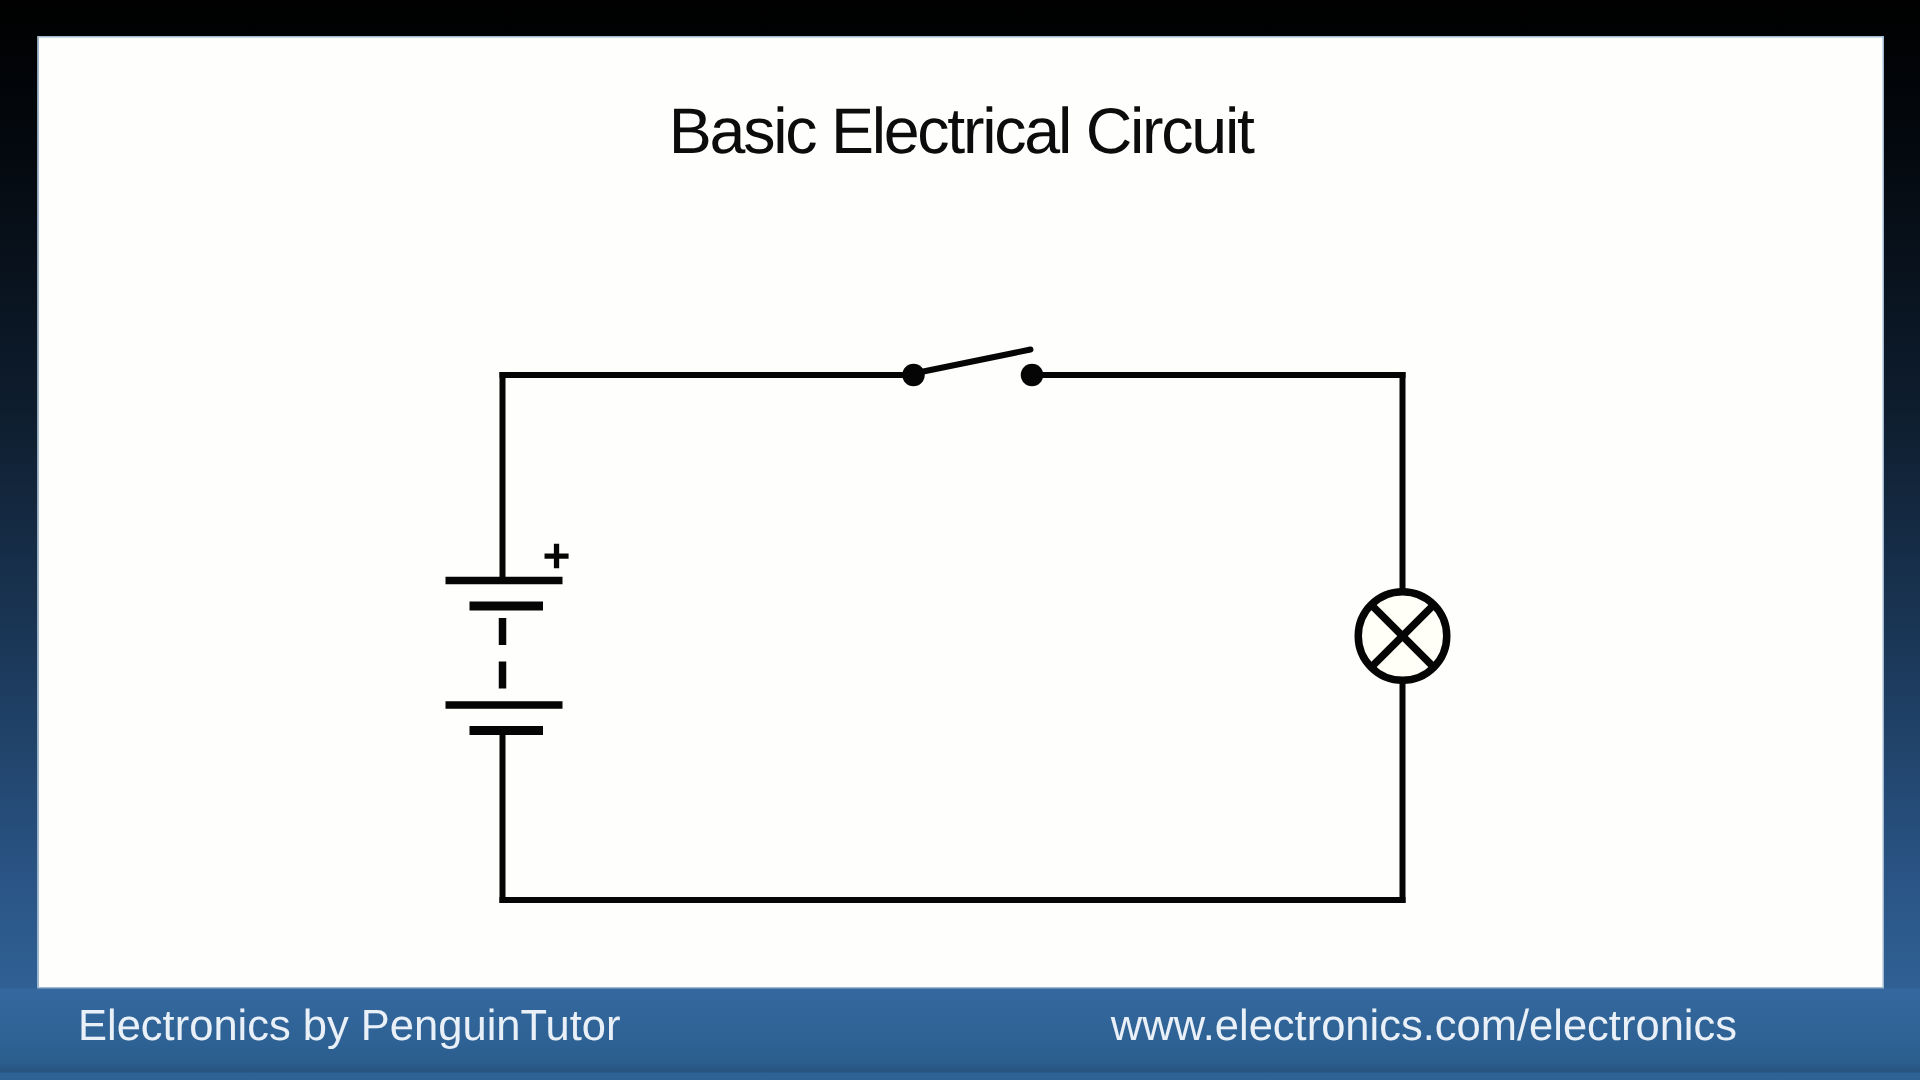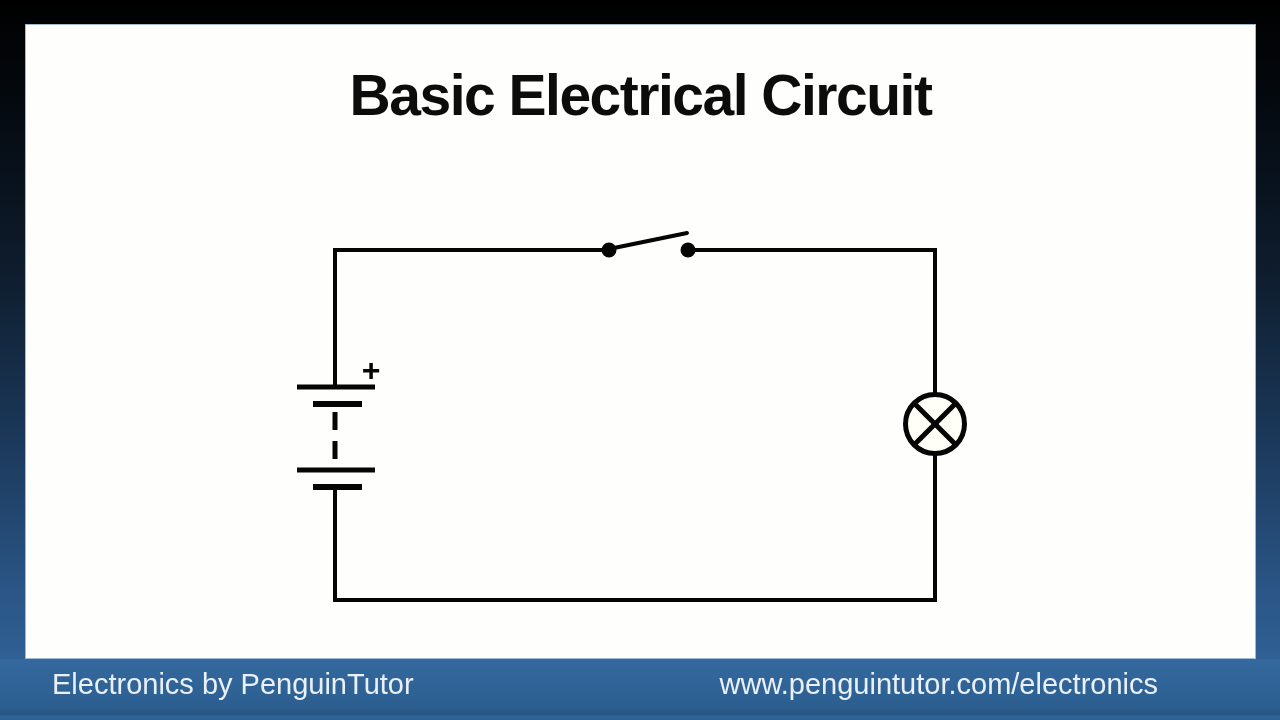--- a/index.html
+++ b/index.html
@@ -25,22 +25,22 @@
     width: 1231px;
     height: 635px;
     box-sizing: border-box;
     background: #fefefc;
     border: 1px solid #9fb9d0;
   }
   .title {
     margin: 0;
     padding-top: 42px;
     text-align: center;
-    font-size: 57px;
-    font-weight: 700;
+    font-size: 43px;
+    font-weight: 400;
     letter-spacing: -1.5px;
     color: #0c0c0c;
     line-height: 1.0;
   }
   .circuit-svg {
     position: absolute;
     left: 0;
     top: 0;
     width: 1280px;
     height: 720px;
@@ -100,16 +100,16 @@
 
     <g>
       <circle cx="935" cy="424" r="29.5" fill="#fffef7" stroke="#050505" stroke-width="5"></circle>
       <line x1="914.2" y1="403.2" x2="955.8" y2="444.8" stroke="#050505" stroke-width="5" stroke-linecap="butt"></line>
       <line x1="955.8" y1="403.2" x2="914.2" y2="444.8" stroke="#050505" stroke-width="5" stroke-linecap="butt"></line>
     </g>
   </svg>
 
   <div class="footer">
     <span>Electronics by PenguinTutor</span>
-    <span>www.penguintutor.com/electronics</span>
+    <span>www.electronics.com/electronics</span>
   </div>
 
 </div>
 
 </body></html>

